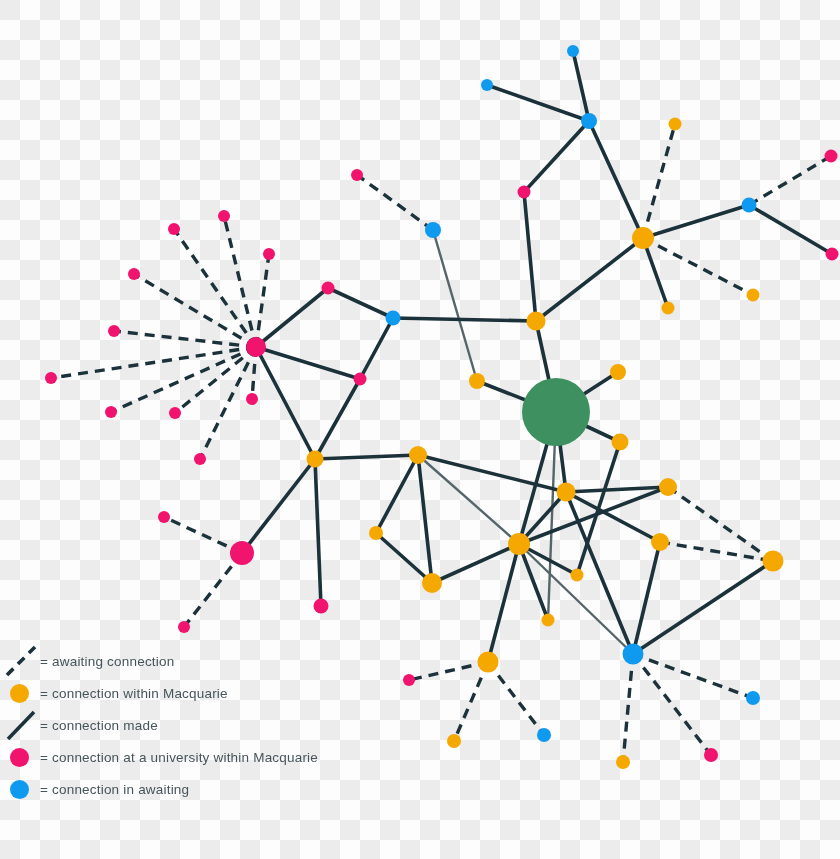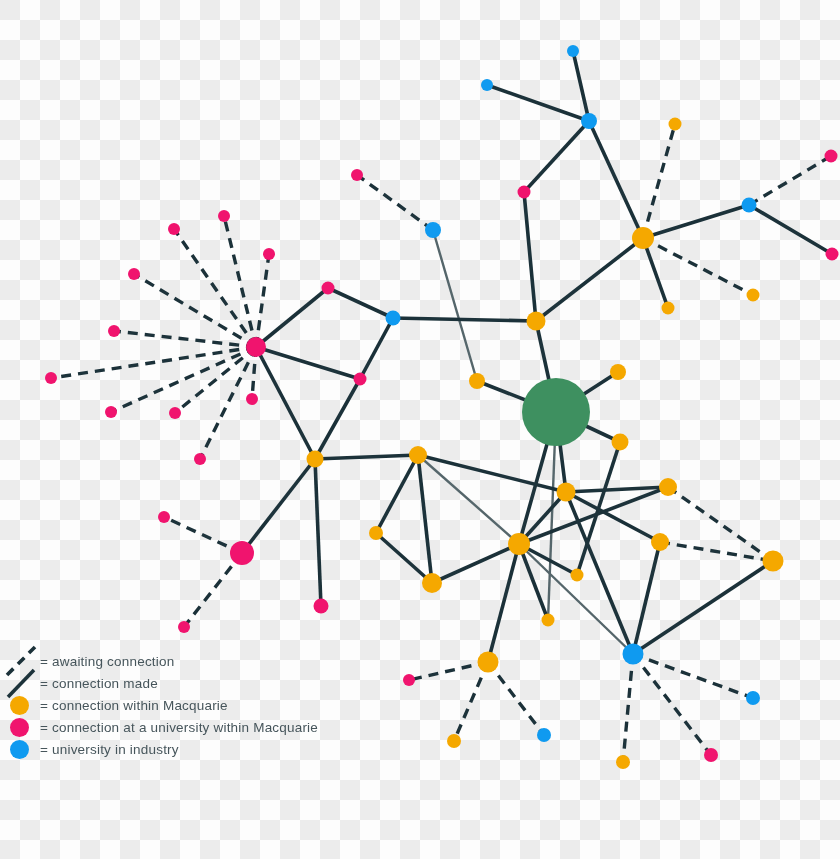--- a/index.html
+++ b/index.html
@@ -11,21 +11,21 @@
     position:relative;width:840px;height:859px;
     background:repeating-conic-gradient(#ececec 0% 25%, #fdfdfd 0% 50%);
     background-size:40px 40px;
     background-position:20px 0;
   }
   .network-layer{position:absolute;inset:0;}
   .network-layer svg{display:block;width:840px;height:859px;}
 
   .legend{
     position:absolute;left:4px;top:650px;width:400px;
-    display:flex;flex-direction:column;text-align:right;
+    display:flex;flex-direction:column;gap:10px;text-align:right;
   }
   .legend-row{display:flex;align-items:center;height:22px;}
   .legend-symbol{width:36px;height:34px;flex:0 0 36px;display:flex;align-items:center;}
   .legend-label{font-size:13.5px;letter-spacing:.2px;white-space:nowrap;}
   .dot{width:19px;height:19px;border-radius:50%;display:inline-block;margin-left:6px;}
   .line-swatch{width:34px;height:34px;display:block;}
 </style>
 </head>
 <body>
 
@@ -166,42 +166,42 @@
       <span class="legend-symbol">
         <svg class="line-swatch" viewBox="0 0 34 34">
           <line x1="3" y1="31" x2="31" y2="3" stroke-width="3.6" stroke-dasharray="9 6.5" stroke="#1C323A"></line>
         </svg>
       </span>
       <span class="legend-label">= awaiting connection</span>
     </div>
 
     <div class="legend-row">
       <span class="legend-symbol">
+        <span class="dot" style="background-color: rgb(245, 168, 0);"></span>
+      </span>
+      <span class="legend-label">= connection within Macquarie</span>
+    </div>
+
+    <div class="legend-row">
+      <span class="legend-symbol">
         <svg class="line-swatch" viewBox="0 0 34 34">
           <line x1="4" y1="31" x2="30" y2="4" stroke-width="3.6" stroke="#1C323A"></line>
         </svg>
       </span>
       <span class="legend-label">= connection made</span>
     </div>
 
     <div class="legend-row">
       <span class="legend-symbol">
-        <span class="dot" style="background-color: rgb(245, 168, 0);"></span>
-      </span>
-      <span class="legend-label">= connection within Macquarie</span>
-    </div>
-
-    <div class="legend-row">
-      <span class="legend-symbol">
         <span class="dot" style="background-color: rgb(240, 20, 110);"></span>
       </span>
       <span class="legend-label">= connection at a university within Macquarie</span>
     </div>
 
     <div class="legend-row">
       <span class="legend-symbol">
         <span class="dot" style="background-color: rgb(15, 154, 240);"></span>
       </span>
-      <span class="legend-label">= university in industry</span>
+      <span class="legend-label">= connection in awaiting</span>
     </div>
 
   </div>
 </div>
 
 </body></html>

